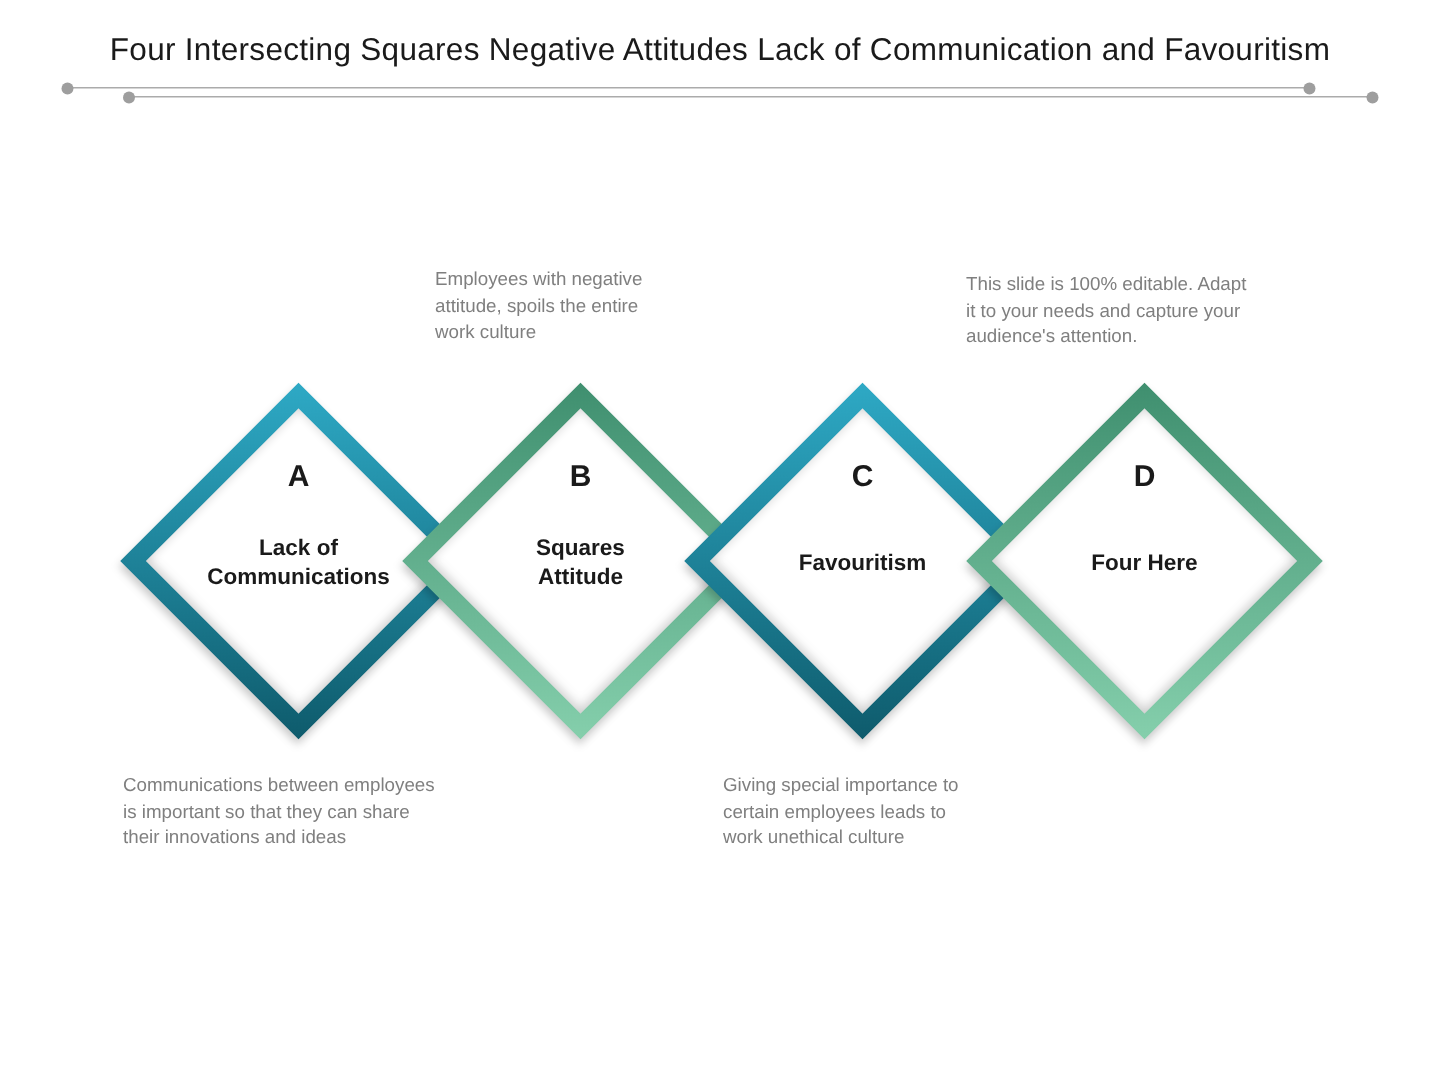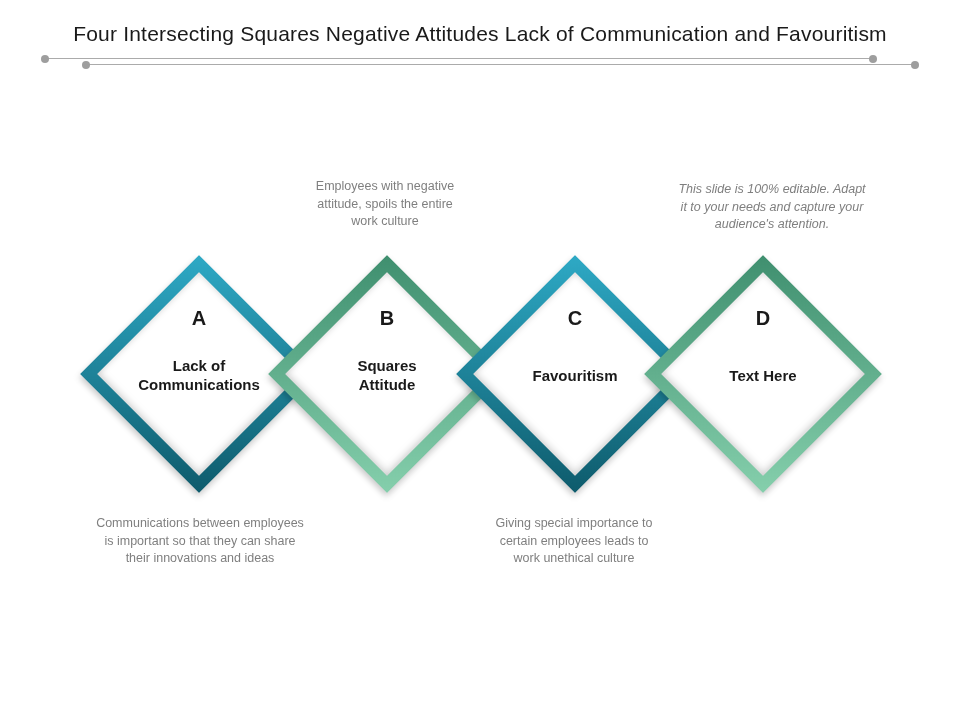--- a/index.html
+++ b/index.html
@@ -52,25 +52,25 @@
   .d-title {
     position:absolute; left:-84px; top:-31px; width:168px; height:64px;
     display:flex; align-items:center; justify-content:center;
     text-align:center; font-size:15px; font-weight:bold; line-height:19px;
     color:var(--label,#1a1a1a); white-space:pre-line; z-index:6;
   }
 
   
   .note {
     position:absolute; color:var(--note,#7f7f7f);
-    font-size:12.5px; line-height:17.5px; text-align:center;
+    font-size:12.5px; line-height:17.5px; 
     white-space:pre-line; z-index:5;
   }
   .note-above-b { left:290px; top:178px; width:190px; }
-  .note-above-d { left:659px; top:181px; width:226px;font-style:italic; }
+  .note-above-d { left:644px; top:181px; width:226px; }
   .note-below-a { left:82px;  top:515px; width:236px; }
   .note-below-c { left:482px; top:515px; width:184px; }
 </style>
 </head>
 <body>
 
 <div class="slide">
 
   <div class="slide-title">Four Intersecting Squares Negative Attitudes Lack of Communication and Favouritism</div>
 
@@ -107,21 +107,21 @@
     </div>
     <div class="d-letter">C</div>
     <div class="d-title">Favouritism</div>
   </div>
 
   <div class="diamond d-d">
     <div class="square scheme-green">
       <div class="inner"></div>
     </div>
     <div class="d-letter">D</div>
-    <div class="d-title">Text Here</div>
+    <div class="d-title">Four Here</div>
   </div>
 
   <div class="note note-above-b">Employees with negative
 attitude, spoils the entire
 work culture</div>
   <div class="note note-above-d">This slide is 100% editable. Adapt
 it to your needs and capture your
 audience's attention.</div>
   <div class="note note-below-c">Giving special importance to
 certain employees leads to

